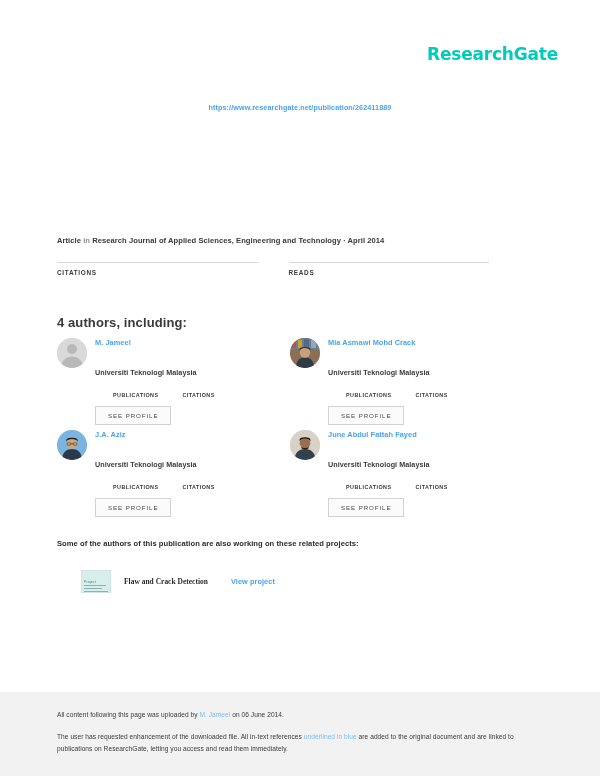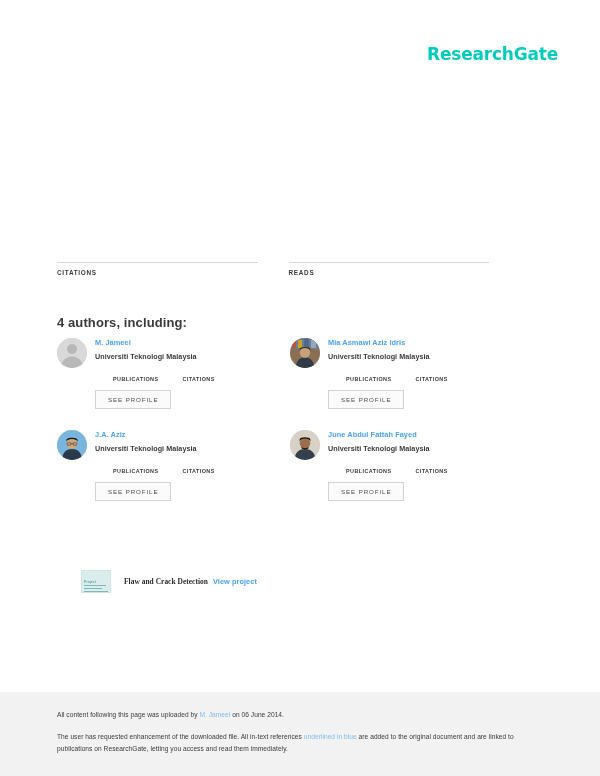--- a/index.html
+++ b/index.html
@@ -134,21 +134,21 @@
     font-size: 7.4px;
     font-weight: bold;
     color: #4aa3f0;
     letter-spacing: 0.05px;
     line-height: 1.15;
   }
   .author-affil {
     font-size: 7.2px;
     font-weight: bold;
     color: #3a3a3a;
-    margin-top: 4px;
+    margin-top: 20px;
     letter-spacing: 0.05px;
   }
   .author-stats {
     display: flex;
     margin-top: 7px;
     padding-left: 18px;
   }
   .stat {
     margin-right: 24px;
   }
@@ -222,21 +222,21 @@
     font-size: 7.4px;
     font-weight: bold;
     color: #2b2b2b;
     letter-spacing: 0.05px;
     font-family: Liberation Serif, serif;
   }
   .project-link {
     font-size: 7.4px;
     font-weight: bold;
     color: #4aa3f0;
-    margin-left: 5px;
+    margin-left: 23px;
     letter-spacing: 0.05px;
   }
 
   
   .footer {
     position: absolute;
     left: 0;
     top: 692px;
     width: 600px;
     height: 84px;
@@ -263,21 +263,27 @@
   .footer-note .blue {
     color: #7fbdf0;
   }
 </style>
 </head>
 <body>
 
 <div class="page">
 
   <div class="rg-logo">ResearchGate</div>
-
+  <div class="pub-url">https://www.researchgate.net/publication/262411889</div>
+
+  <div class="article-line">
+    <span>Article</span>
+    <span class="in-word">in</span>
+    <span>Research Journal of Applied Sciences, Engineering and Technology · April 2014</span>
+  </div>
 
   <div class="metrics">
     <div class="metric-col">
       <div class="metric-rule"></div>
       <div class="metric-label">CITATIONS</div>
       <div class="metric-value"></div>
     </div>
     <div class="metric-col">
       <div class="metric-rule"></div>
       <div class="metric-label">READS</div>
@@ -322,21 +328,21 @@
           <rect x="2" y="1" width="4" height="9" fill="#b9543f"></rect>
           <rect x="8" y="2" width="4" height="8" fill="#c9a227"></rect>
           <rect x="14" y="1" width="5" height="9" fill="#4e6b8a"></rect>
           <rect x="21" y="2" width="5" height="8" fill="#8fa8bd"></rect>
           <path d="M6 30 C6 22 10 19.5 15 19.5 C20 19.5 24 22 24 30 Z" fill="#2f3b46"></path>
           <circle cx="15" cy="14.5" r="5.2" fill="#c8a07c"></circle>
           <path d="M9.6 12.8 C10.6 9.2 19.4 9.2 20.4 12.8 L20.4 11.2 C20.4 8.4 9.6 8.4 9.6 11.2 Z" fill="#3a2a1d"></path>
         </svg>
       </div>
       <div class="author-info">
-        <div class="author-name">Mia Asmawi Aziz Idris</div>
+        <div class="author-name">Mia Asmawi Mohd Crack</div>
         <div class="author-affil">Universiti Teknologi Malaysia</div>
         <div class="author-stats">
           <div class="stat">
             <div class="stat-value"></div>
             <div class="stat-label">PUBLICATIONS</div>
           </div>
           <div class="stat">
             <div class="stat-value"></div>
             <div class="stat-label">CITATIONS</div>
           </div>
@@ -396,20 +402,21 @@
             <div class="stat-value"></div>
             <div class="stat-label">CITATIONS</div>
           </div>
         </div>
         <div class="see-profile">SEE PROFILE</div>
       </div>
     </div>
 
   </div>
 
+  <div class="projects-heading">Some of the authors of this publication are also working on these related projects:</div>
 
   <div class="project-row">
     <div class="project-thumb">
       <div class="pt-label">Project</div>
       <div class="pt-bar" style="top:14px; width:22px;"></div>
       <div class="pt-bar" style="top:17px; width:18px;"></div>
       <div class="pt-bar" style="top:20px; width:24px;"></div>
     </div>
     <div class="project-title">Flaw and Crack Detection</div>
     <div class="project-link">View project</div>

